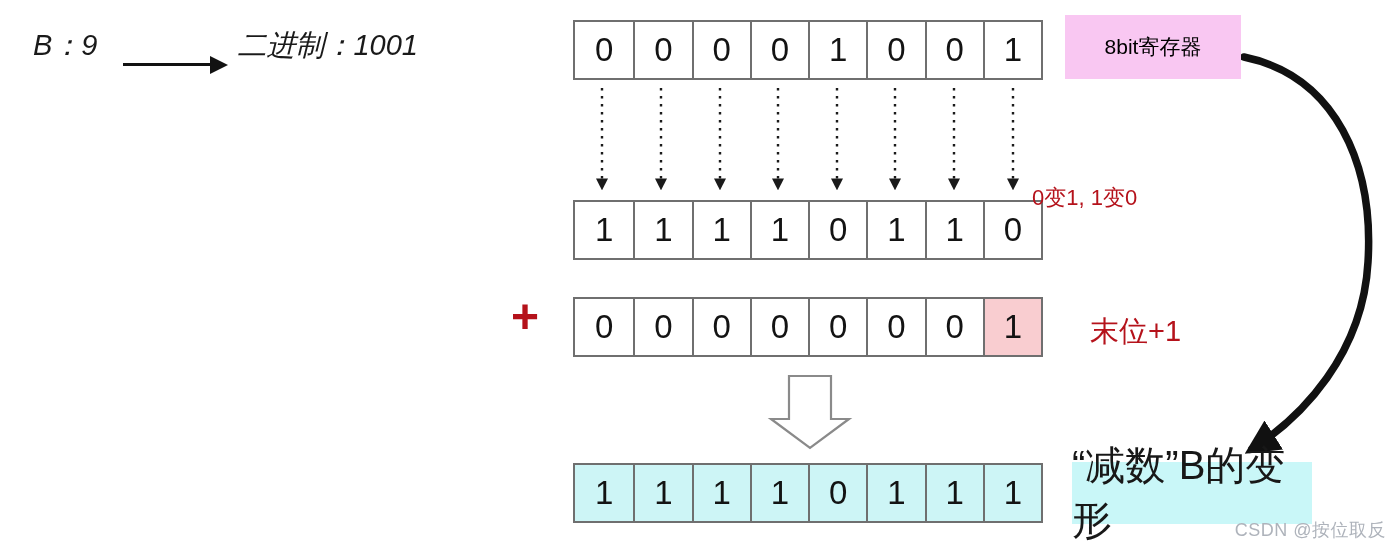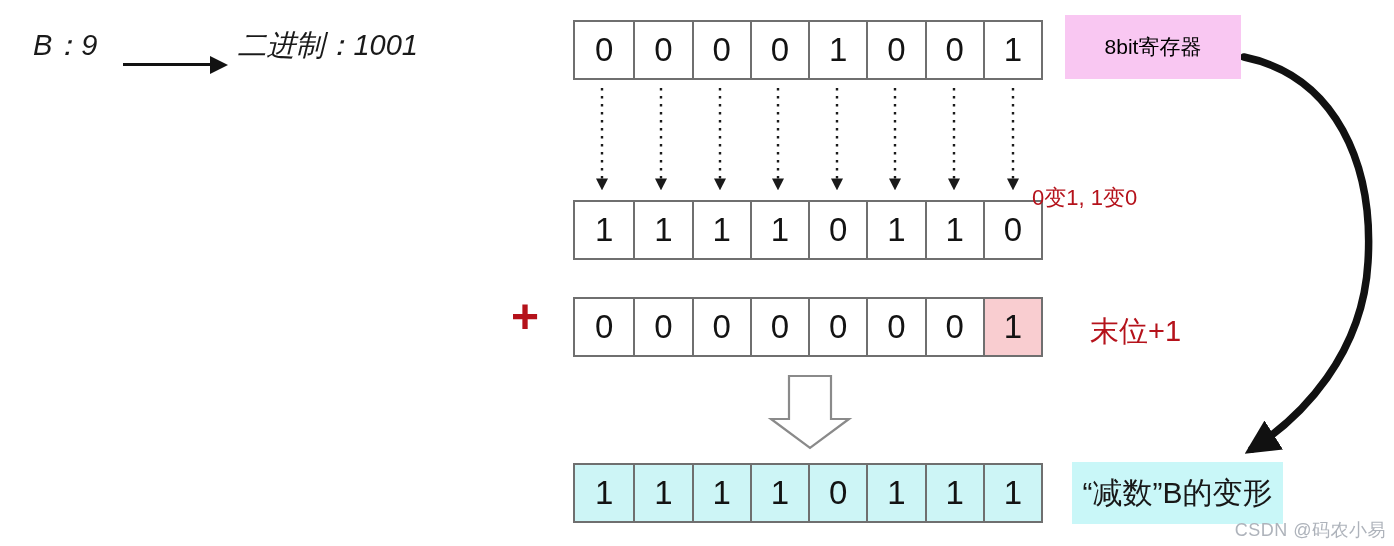--- a/index.html
+++ b/index.html
@@ -24,22 +24,22 @@
   .row-original{top:20px;}
   .row-inverted{top:200px;}
   .row-addone{top:297px;}
   .row-result{top:463px;}
   .row-addone .cell:last-child{background:var(--highlight-cell-bg);}
   .row-result .cell{background:var(--result-row-bg);}
 
   
   .register-label{position:absolute;left:1065px;top:15px;width:176px;height:64px;
     background:var(--register-label-bg);display:flex;align-items:center;justify-content:center;font-size:21px;color:#000000;}
-  .result-label{position:absolute;left:1072px;top:462px;width:211px;height:62px;
-    background:var(--result-label-bg);display:flex;align-items:center;justify-content:center;font-size:30px;color:#181818;}
+  .result-label{position:absolute;left:1072px;top:462px;width:240px;height:62px;
+    background:var(--result-label-bg);display:flex;align-items:center;justify-content:center;font-size:40px;color:#181818;}
 
   
   .invert-title{position:absolute;left:1048px;top:106px;font-size:28px;color:#161616;}
   .invert-rule{position:absolute;left:1032px;top:149px;font-size:22px;color:var(--accent-red);margin-top:34px;}
   .plus-sign{position:absolute;left:511px;top:293px;font-size:48px;font-weight:bold;color:var(--accent-red);line-height:1;}
   .last-bit-note{position:absolute;left:1090px;top:312px;font-size:29px;color:var(--accent-red);}
   .watermark{position:absolute;right:8px;bottom:4px;font-size:18px;color:var(--watermark-gray);letter-spacing:.5px;}
 </style>
 </head>
 <body>
@@ -118,15 +118,15 @@
       <div class="cell">1</div>
       <div class="cell">1</div>
     </div>
 
   <div class="register-label">8bit寄存器</div>
   <div class="result-label">“减数”B的变形</div>
 
   <div class="invert-rule">0变1, 1变0</div>
   <div class="plus-sign">+</div>
   <div class="last-bit-note">末位+1</div>
-  <div class="watermark">CSDN @码农小易</div>
+  <div class="watermark">CSDN @按位取反</div>
 
 </div>
 
 </body></html>

